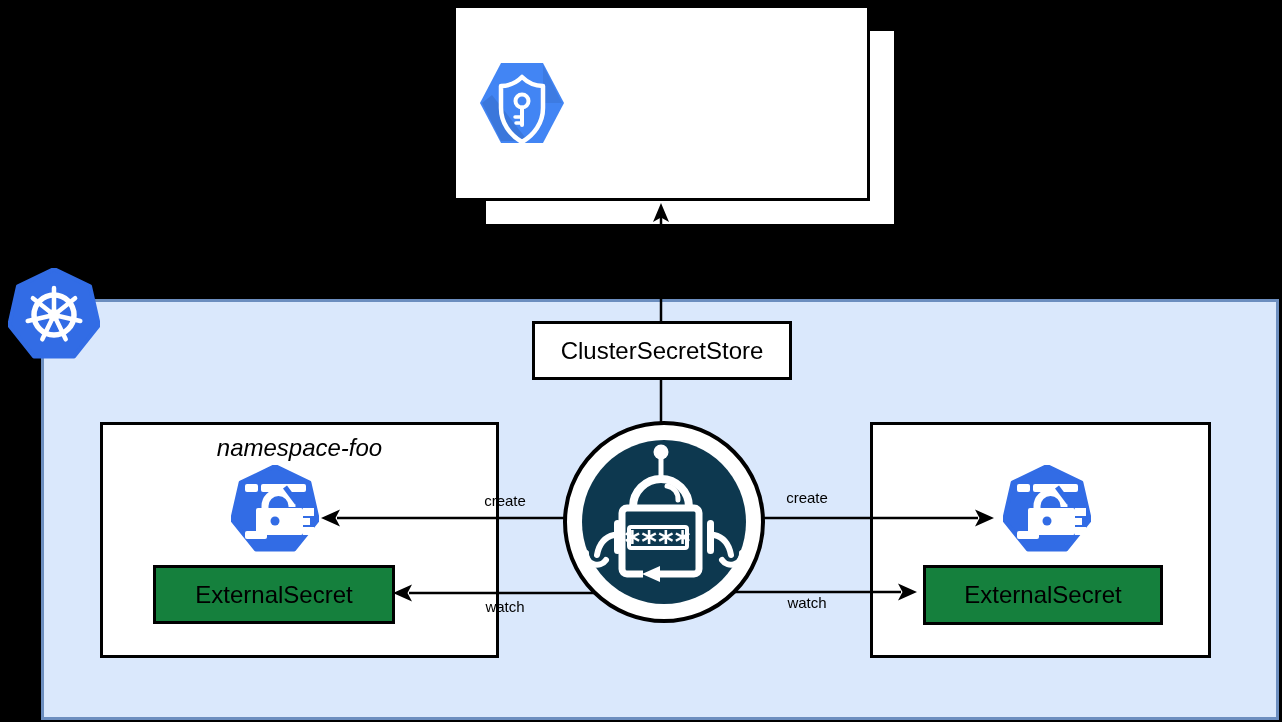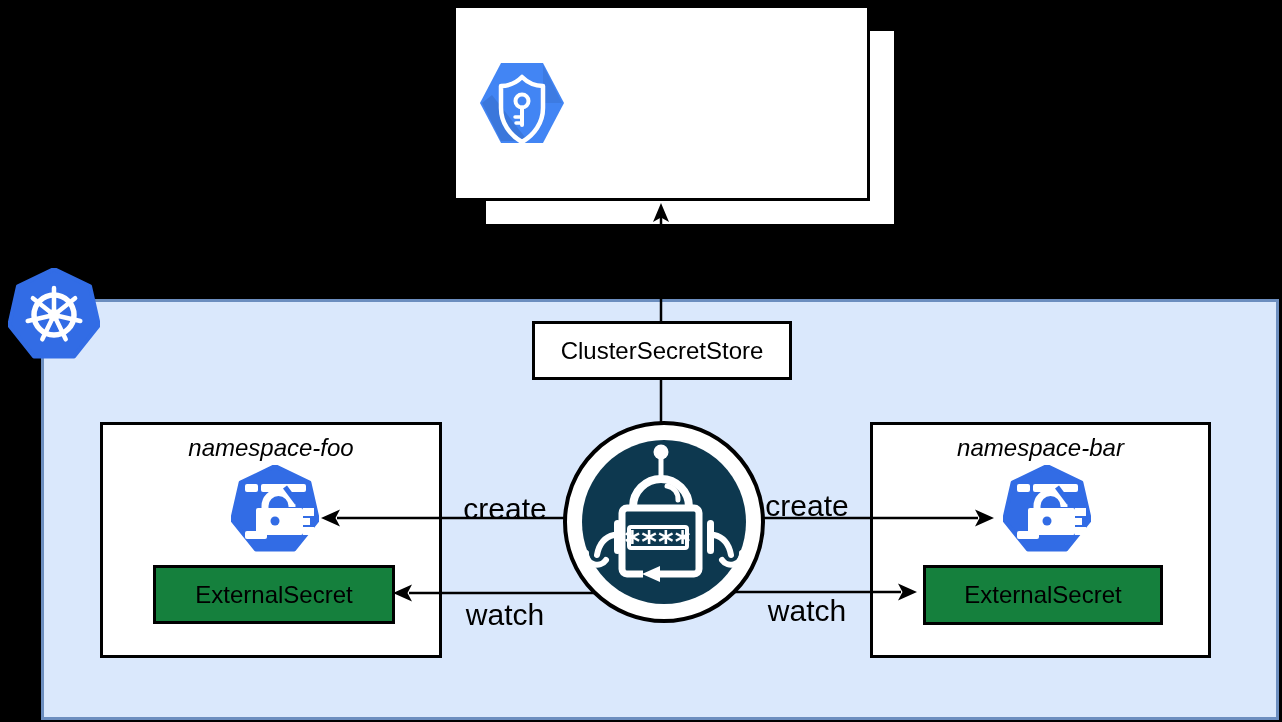--- a/index.html
+++ b/index.html
@@ -19,21 +19,21 @@
              display:flex; align-items:center; }
   #provider-icon { margin-left:24px; flex:0 0 auto; }
   #provider-label { flex:1; text-align:center; font-size:28px; color:#1a1a1a; }
 
   
   #css-box { position:absolute; left:532px; top:321px; width:260px; height:59px;
              background:#fff; border:3px solid #000; z-index:4;
              display:flex; align-items:center; justify-content:center; font-size:24px; color:#000; }
 
   
-  .ns-box { position:absolute; top:422px; width:342px; height:236px;
+  .ns-box { position:absolute; top:422px; width:399px; height:236px;
             background:#fff; border:3px solid #000; z-index:4; }
   #ns-foo { left:100px; }
   #ns-bar { left:870px; width:341px; }
   .ns-title { margin-top:9px; text-align:center; font-style:italic; font-size:24px; color:#000; }
   .ns-secret-icon { position:absolute; top:40px; left:128px; }
   #ns-bar .ns-secret-icon { left:130px; }
   .es-box { position:absolute; left:50px; top:140px; width:242px; height:59px;
             background:#15803d; border:3px solid #000;
             display:flex; align-items:center; justify-content:center; font-size:24px; color:#000; }
   #ns-bar .es-box { width:240px; height:60px; }
@@ -41,21 +41,21 @@
   
   #k8s-logo { position:absolute; left:8px; top:268px; z-index:4; }
 
   
   #operator { position:absolute; left:559px; top:417px; z-index:5; }
 
   
   #connectors { position:absolute; left:0; top:0; z-index:9; pointer-events:none; }
 
   
-  .edge-label { position:absolute; width:110px; text-align:center; font-size:30px;
+  .edge-label { position:absolute; width:110px; text-align:center; font-size:15px;
                 color:#000; z-index:10; }
   #lbl-create-left  { left:450px; top:492px; }
   #lbl-watch-left   { left:450px; top:598px; }
   #lbl-create-right { left:752px; top:489px; }
   #lbl-watch-right  { left:752px; top:594px; }
 </style>
 </head>
 <body>
 
 <div id="canvas">
@@ -90,21 +90,20 @@
       <rect x="72" y="43" width="11" height="8" fill="#fff"></rect>
       <rect x="72" y="53" width="7" height="7" fill="#fff"></rect>
       <rect x="72" y="62" width="11" height="8" fill="#fff"></rect>
       <rect x="14" y="66" width="22" height="8" rx="2" fill="#fff"></rect>
       <circle cx="44" cy="56" r="4.5" fill="#326ce5"></circle>
     </svg>
     <div class="es-box">ExternalSecret</div>
   </div>
 
   <div id="ns-bar" class="ns-box">
-    <div class="ns-title">namespace-bar</div>
     <svg class="ns-secret-icon" width="88" height="88" viewBox="0 0 88 88">
       <polygon points="44,1 78.4,17.6 86.9,54.8 63.1,84.6 24.9,84.6 1.1,54.8 9.6,17.6" fill="#326ce5" stroke="#326ce5" stroke-width="4" stroke-linejoin="round"></polygon>
       <rect x="14" y="19" width="13" height="8" rx="2" fill="#fff"></rect>
       <rect x="30" y="19" width="45" height="8" rx="2" fill="#fff"></rect>
       <path d="M34,45 v-4 a13.5,13.5 0 0 1 27,0 v1" fill="none" stroke="#fff" stroke-width="7"></path>
       <line x1="54" y1="22" x2="66" y2="38" stroke="#326ce5" stroke-width="5"></line>
       <rect x="25" y="43" width="47" height="27" rx="2" fill="#fff"></rect>
       <rect x="72" y="43" width="11" height="8" fill="#fff"></rect>
       <rect x="72" y="53" width="7" height="7" fill="#fff"></rect>
       <rect x="72" y="62" width="11" height="8" fill="#fff"></rect>

